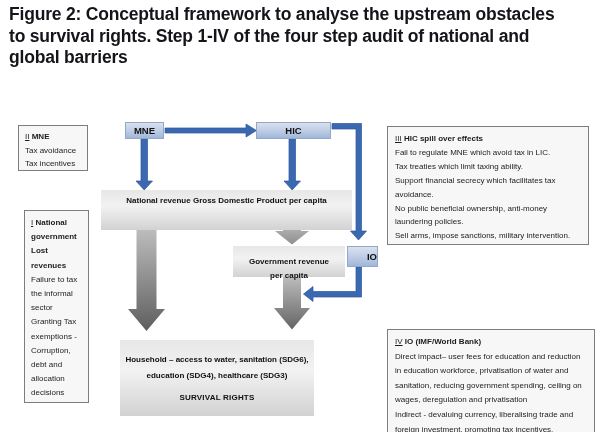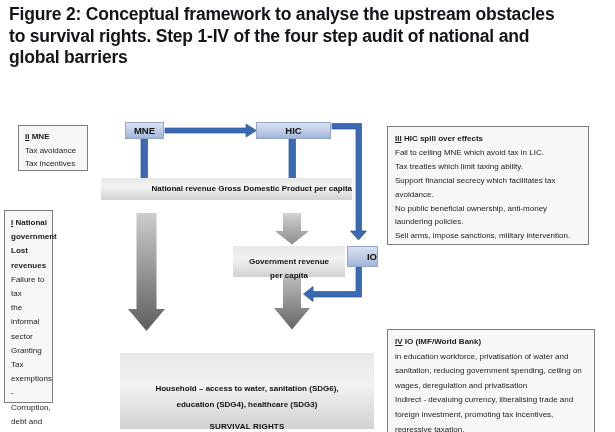--- a/index.html
+++ b/index.html
@@ -13,42 +13,42 @@
     left:9px;top:4px;width:600px;
     font-weight:bold;font-size:17.5px;line-height:21.5px;color:#14141a;
     letter-spacing:-0.2px;
   }
   
   .sidebox{
     background:#f7f7f7;border:1px solid #7d7d7d;
     font-size:8px;color:#1c1c1c;
   }
   .sidebox .hd{font-weight:bold;}
-  .rn{text-decoration:underline;font-weight:bold;}
+  .rn{text-decoration:underline;font-weight:normal;}
   .box-ii{left:18px;top:125px;width:70px;height:46px;padding:4px 0 0 6px;line-height:13.5px;}
-  .box-i{left:4px;top:210px;width:49px;height:193px;padding:5px 0 0 6px;line-height:14.2px;}
+  .box-i{left:24px;top:210px;width:65px;height:193px;padding:5px 0 0 6px;line-height:14.2px;}
   .box-iii{left:387px;top:126px;width:202px;height:119px;padding:5px 0 9px 7px;line-height:13.9px;}
   .box-iv{left:387px;top:283px;width:208px;height:126px;padding:5px 0 0 7px;line-height:14.6px;margin-top:46px;}
   
   .bluenode{
     background:linear-gradient(180deg,#d9e1ef 0%,#bccbe4 55%,#a0b7da 100%);
     border:1px solid #93a7c9;font-weight:bold;font-size:9.5px;color:#101010;
     text-align:center;
   }
   .node-mne{left:125px;top:122px;width:39px;height:17px;line-height:16px;}
   .node-hic{left:256px;top:122px;width:75px;height:17px;line-height:16px;}
   .node-io{left:347px;top:246px;width:31px;height:21px;line-height:20px;text-align:right;}
   
   .graybox{
     background:linear-gradient(180deg,#e7e7e7 0%,#f2f2f2 40%,#d2d2d2 100%);
     font-weight:bold;font-size:8px;color:#101010;text-align:center;
   }
-  .box-natrev{left:101px;top:178px;width:251px;height:22px;line-height:22px;text-align:right;}
+  .box-natrev{left:101px;top:190px;width:251px;height:40px;line-height:22px;}
   .box-govrev{left:233px;top:246px;width:112px;height:31px;padding-top:9px;line-height:14px;}
-  .box-household{left:120px;top:353px;width:254px;height:76px;padding-top:28px;line-height:16px;}
+  .box-household{left:120px;top:340px;width:194px;height:76px;padding-top:12px;line-height:16px;}
   .box-household .rights{margin-top:6px;letter-spacing:0.2px;}
   .arrows{position:absolute;left:0;top:0;pointer-events:none;}
 </style>
 </head>
 <body>
 
 <div class="canvas">
 
   <div class="abs figtitle">
     <div>Figure 2: Conceptual framework to analyse the upstream obstacles</div>
@@ -126,34 +126,35 @@
     <div>debt and</div>
     <div>allocation</div>
     <div>decisions</div>
   </div>
 
   <div class="abs sidebox box-iii">
     <div class="hd">
       <span class="rn">III</span> 
       <span>HIC spill over effects</span>
     </div>
-    <div>Fail to ceiling MNE which avoid tax in LIC.</div>
+    <div>Fail to regulate MNE which avoid tax in LIC.</div>
     <div>Tax treaties which limit taxing ability.</div>
     <div>Support financial secrecy which facilitates tax</div>
     <div>avoidance.</div>
     <div>No public beneficial ownership, anti-money</div>
     <div>laundering policies.</div>
     <div>Sell arms, impose sanctions, military intervention.</div>
   </div>
 
   <div class="abs sidebox box-iv">
     <div class="hd">
       <span class="rn">IV</span> 
       <span>IO (IMF/World Bank)</span>
     </div>
+    <div>Direct impact– user fees for education and reduction</div>
     <div>in education workforce, privatisation of water and</div>
     <div>sanitation, reducing government spending, ceiling on</div>
     <div>wages, deregulation and privatisation</div>
     <div>Indirect - devaluing currency, liberalising trade and</div>
     <div>foreign investment, promoting tax incentives,</div>
     <div>regressive taxation.</div>
   </div>
 
 </div>
 

